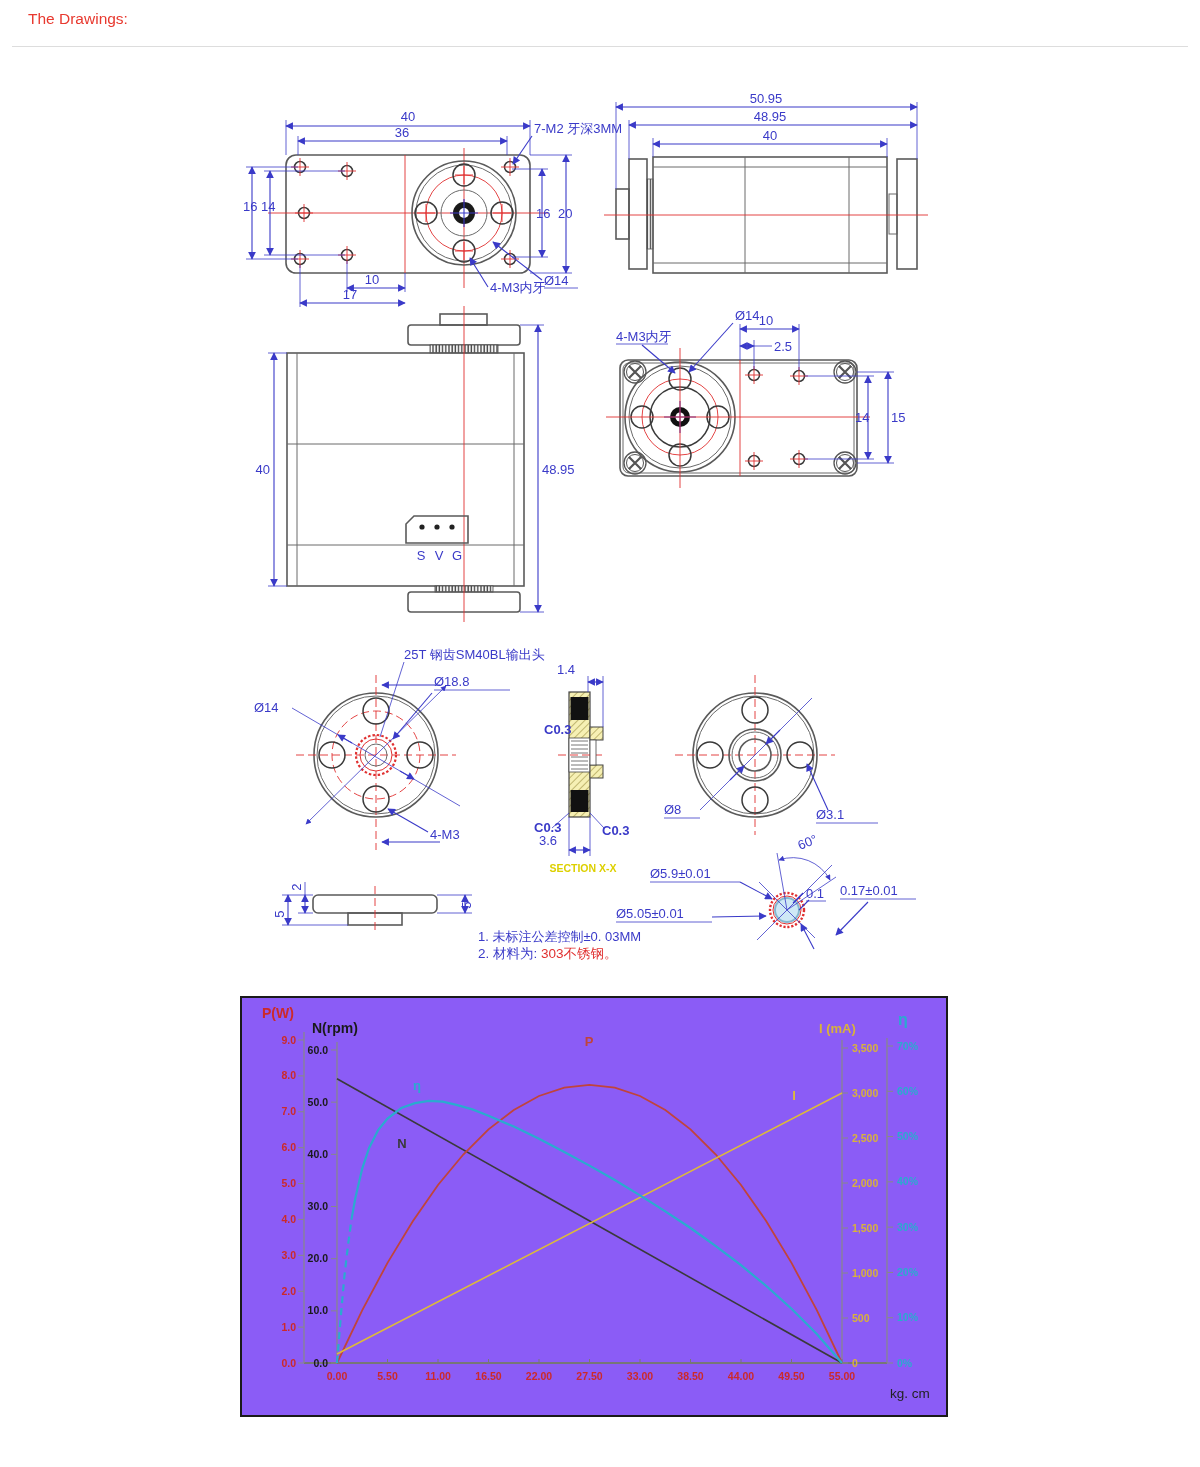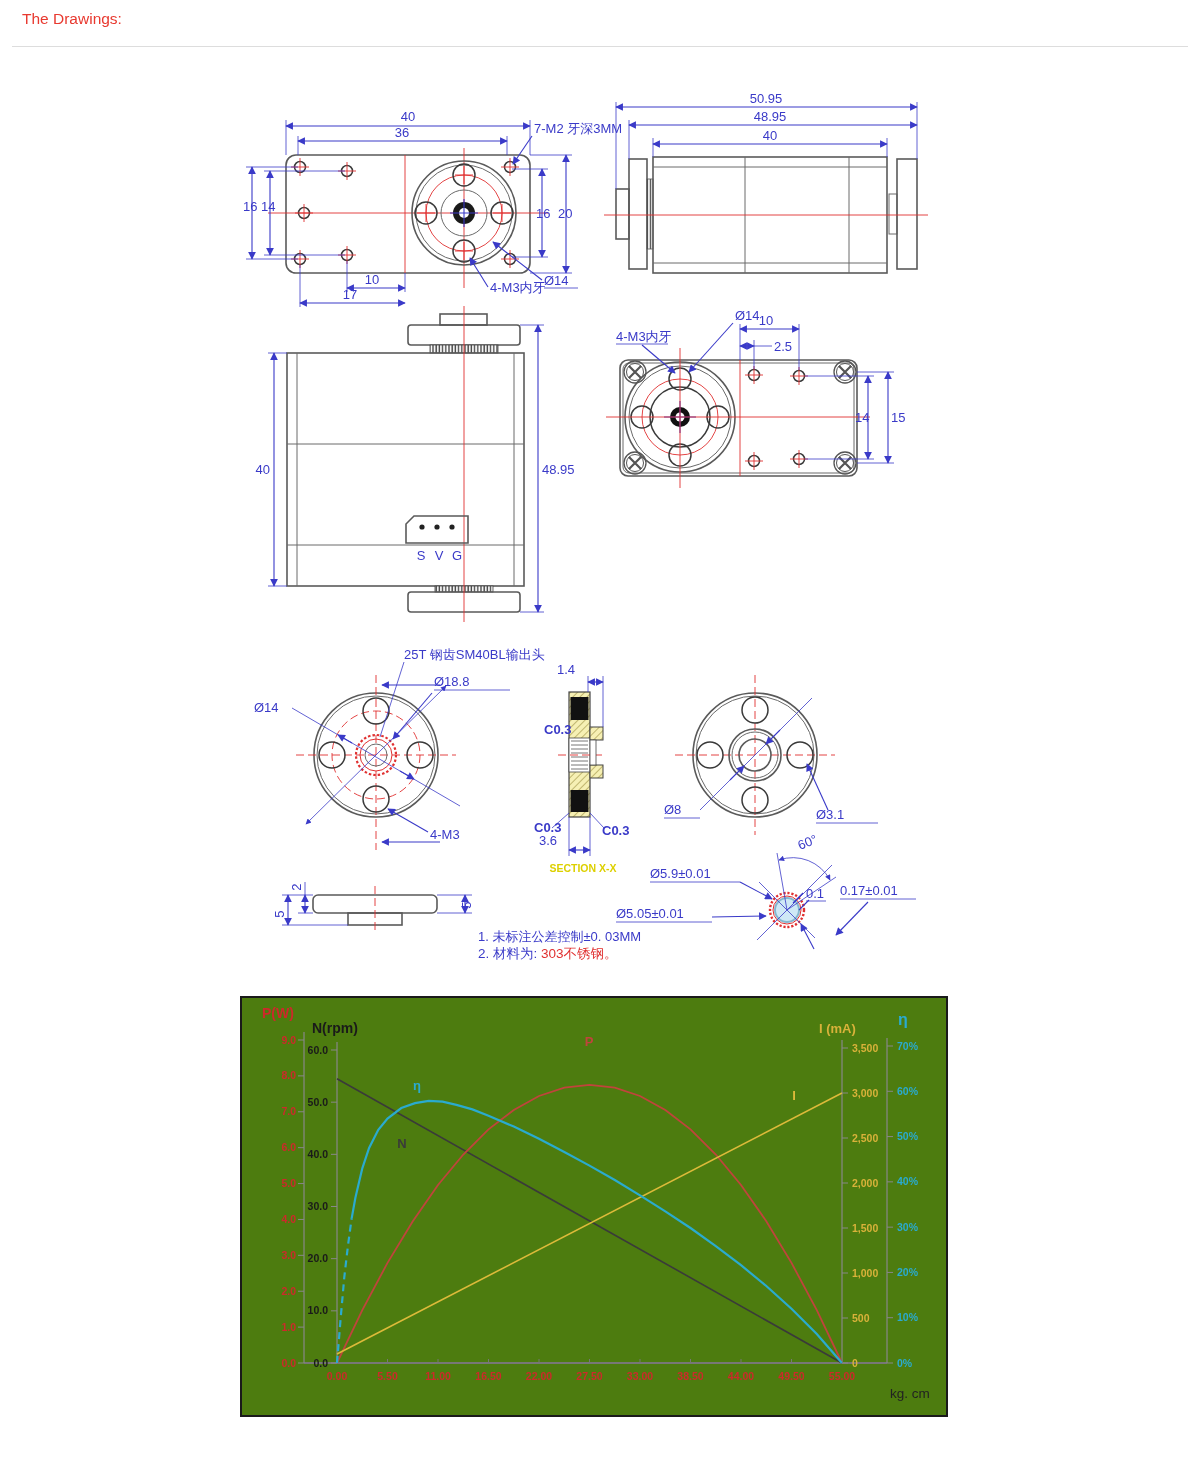--- a/index.html
+++ b/index.html
@@ -1,30 +1,30 @@
 <!DOCTYPE html>
 <html><head>
 <meta charset="utf-8">
 <style>
   html,body{margin:0;padding:0;background:#fff;}
   .canvas{position:relative;width:1200px;height:1467px;background:#fff;overflow:hidden;
           font-family:"Liberation Sans",sans-serif;}
-  .page-header{position:absolute;left:22px;top:10px;font-size:15.5px;color:#e8392f;}
+  .page-header{position:absolute;left:28px;top:10px;font-size:15.5px;color:#e8392f;}
   .rule{position:absolute;left:12px;top:46px;width:1176px;border-top:1px solid #ddd;}
   svg text{font-family:"Liberation Sans",sans-serif;}
   .o{fill:none;stroke:#5a5a5a;stroke-width:1.6;}
   .o2{fill:none;stroke:#6a6a6a;stroke-width:1;}
   .hole{fill:none;stroke:#3a3a3a;stroke-width:1.5;}
   .rl{fill:none;stroke:#e03030;stroke-width:0.9;}
   .rld{fill:none;stroke:#e03030;stroke-width:0.9;stroke-dasharray:8,4;}
   .d{fill:none;stroke:#3a3ac8;stroke-width:1.1;}
   .e{fill:none;stroke:#3a3ac8;stroke-width:0.8;}
   .t{fill:#3a3ac8;font-size:13px;}
   .chart-box{position:absolute;left:240px;top:996px;width:704px;height:417px;
-             border:2.5px solid #1a1a1a;background:#4d7c0f;}
+             border:2.5px solid #1a1a1a;background:#8b5cf6;}
   .ct{font-weight:bold;}
 </style>
 </head>
 <body>
 
 <div class="canvas">
   <div class="page-header">The Drawings:</div>
   <div class="rule"></div>
 
   <svg style="position:absolute;left:0;top:60px;" width="1200" height="930" viewBox="0 0 1200 930">

